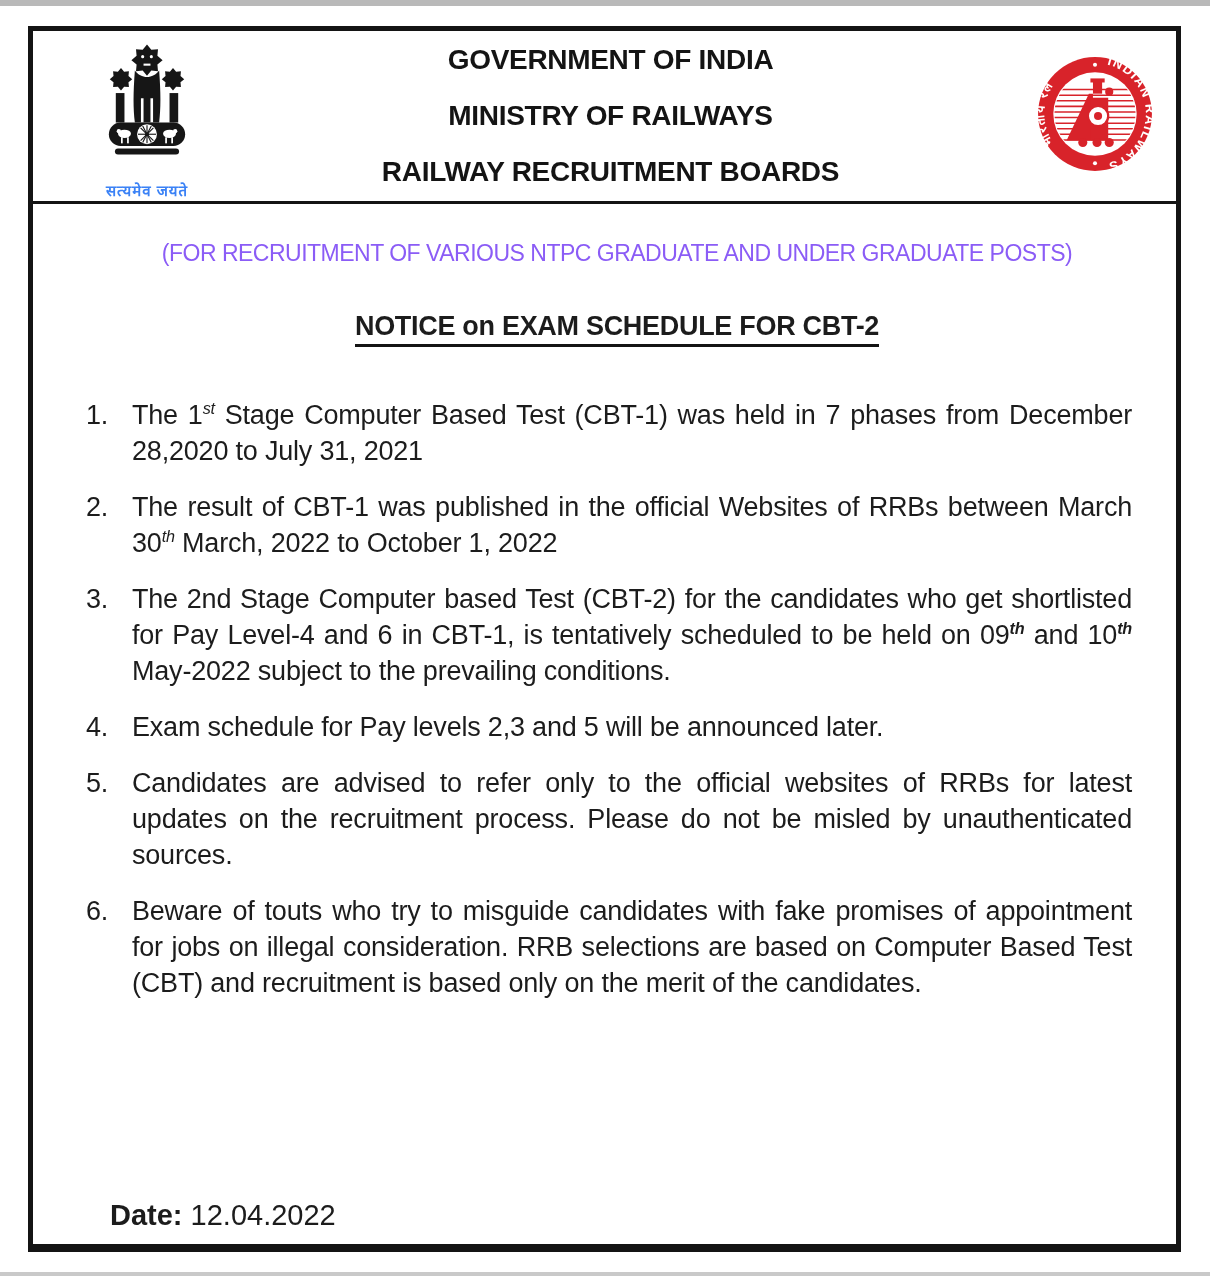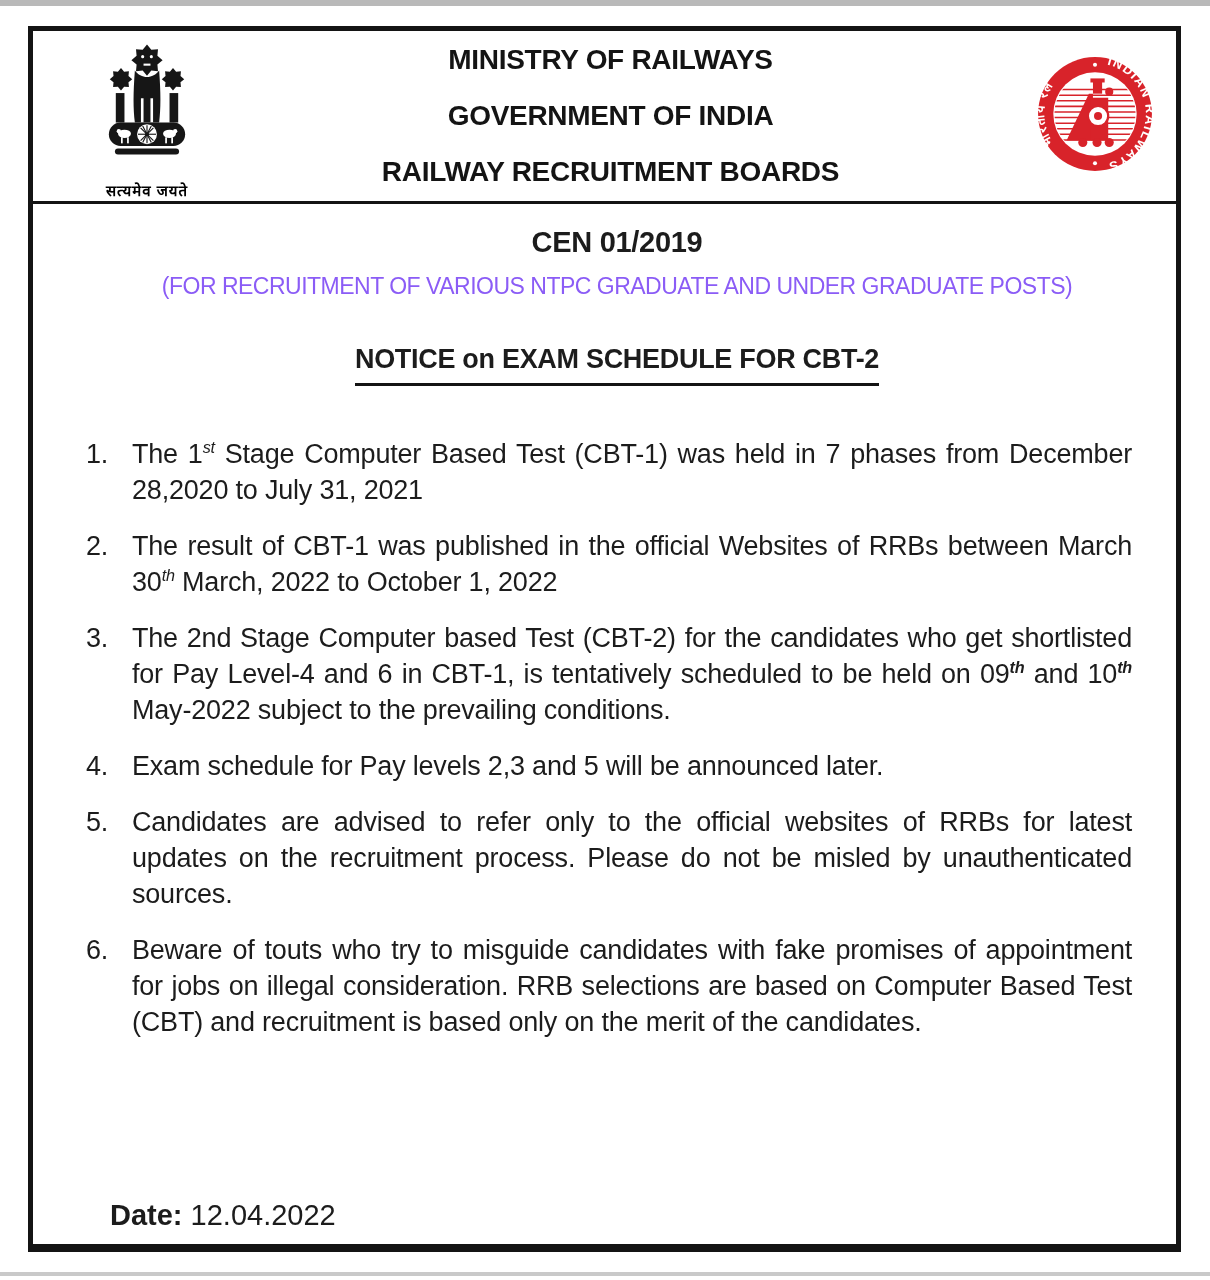--- a/index.html
+++ b/index.html
@@ -16,34 +16,34 @@
   }
 
   
   .doc-header {
     display:flex; align-items:center;
     border-bottom:3px solid #141414;
     padding:6px 20px 6px 44px; height:173px; flex-shrink:0;
   }
   .emblem-block { width:140px; text-align:center; flex-shrink:0; }
   .emblem-block svg { display:block; margin:0 auto; }
-  .emblem-caption { font-size:15px; font-weight:bold; color:#000000; margin-top:12px; letter-spacing:1px; white-space:nowrap; }
+  .emblem-caption { font-size:15px; font-weight:bold; color:#3b82f6; margin-top:12px; letter-spacing:1px; white-space:nowrap; }
   .titles { flex:1; text-align:center; padding-right:30px; }
   .title-line { font-weight:bold; font-size:28px; letter-spacing:-0.3px; color:#141414; }
   .title-line + .title-line { margin-top:24px; }
   .rail-logo { width:122px; flex-shrink:0; }
 
   
   .doc-body { padding:22px 28px 0 53px; flex:1; display:flex; flex-direction:column; }
   .cen-title { text-align:center; font-weight:bold; font-size:29px; letter-spacing:-0.3px; }
   .cen-subtitle { text-align:center; font-size:23px; letter-spacing:-0.5px; margin-top:14px; color:#8b5cf6; }
   .notice-heading-wrap { text-align:center; margin-top:44px; }
   .notice-heading {
     display:inline-block; font-weight:bold; font-size:27px; letter-spacing:-0.3px;
-    border-bottom:3px solid #141414; padding-bottom:8px;
+    border-bottom:3px solid #141414; padding-bottom:2px;
   }
 
   .list { margin-top:50px; }
   .item { display:flex; margin-bottom:20px; font-size:27px; line-height:36px; letter-spacing:-0.2px; }
   .num { width:46px; flex-shrink:0; }
   .itext { width:1000px; text-align:justify; }
   .itext .b { font-weight:normal; }
   .itext .sup,
   .itext .bsup { font-size:60%; vertical-align:super; line-height:0;font-style:italic; }
   .itext .bsup { font-weight:bold; }
@@ -112,22 +112,22 @@
           <circle cx="92.5" cy="106" r="2.5" fill="#fff"></circle>
           <rect x="81" y="113" width="2" height="7" fill="#fff"></rect>
           <rect x="88" y="113" width="2" height="7" fill="#fff"></rect>
 
           <rect x="23" y="126" width="74" height="7" rx="3.5" fill="#161616"></rect>
         </svg>
         <div class="emblem-caption">सत्यमेव जयते</div>
       </div>
 
       <div class="titles">
+        <div class="title-line">GOVERNMENT OF INDIA</div>
         <div class="title-line">MINISTRY OF RAILWAYS</div>
-        <div class="title-line">GOVERNMENT OF INDIA</div>
         <div class="title-line">RAILWAY RECRUITMENT BOARDS</div>
       </div>
 
       <div class="rail-logo">
         <svg width="122" height="122" viewBox="0 0 120 120">
           <circle cx="60" cy="60" r="56" fill="#d8232a"></circle>
           <defs>
             <path id="arcR" d="M60 10 A50 50 0 0 1 60 110"></path>
             <path id="arcL" d="M60 110 A50 50 0 0 1 60 10"></path>
             <clipPath id="innerClip">
@@ -165,21 +165,20 @@
           <text font-size="12.5" font-weight="bold" fill="#ffffff" letter-spacing="1.5" font-family="Liberation Sans, DejaVu Sans, sans-serif">
             <textPath href="#arcL" startOffset="50%" text-anchor="middle">भारतीय रेल</textPath>
           </text>
           <circle cx="60" cy="11.5" r="2" fill="#ffffff"></circle>
           <circle cx="60" cy="108.5" r="2" fill="#ffffff"></circle>
         </svg>
       </div>
     </div>
 
     <div class="doc-body">
-      <div class="cen-title">CEN 01/2019</div>
       <div class="cen-subtitle">(FOR RECRUITMENT OF VARIOUS NTPC GRADUATE AND UNDER GRADUATE POSTS)</div>
       <div class="notice-heading-wrap">
         <span class="notice-heading">NOTICE on EXAM SCHEDULE FOR CBT-2</span>
       </div>
 
       <div class="list">
           <div class="item">
             <div class="num">1.</div>
             <div class="itext"><span>The 1</span><span class="sup">st</span><span> Stage Computer Based Test (CBT-1) was held in 7 phases from December 28,2020 to July 31, 2021</span></div>
           </div>

